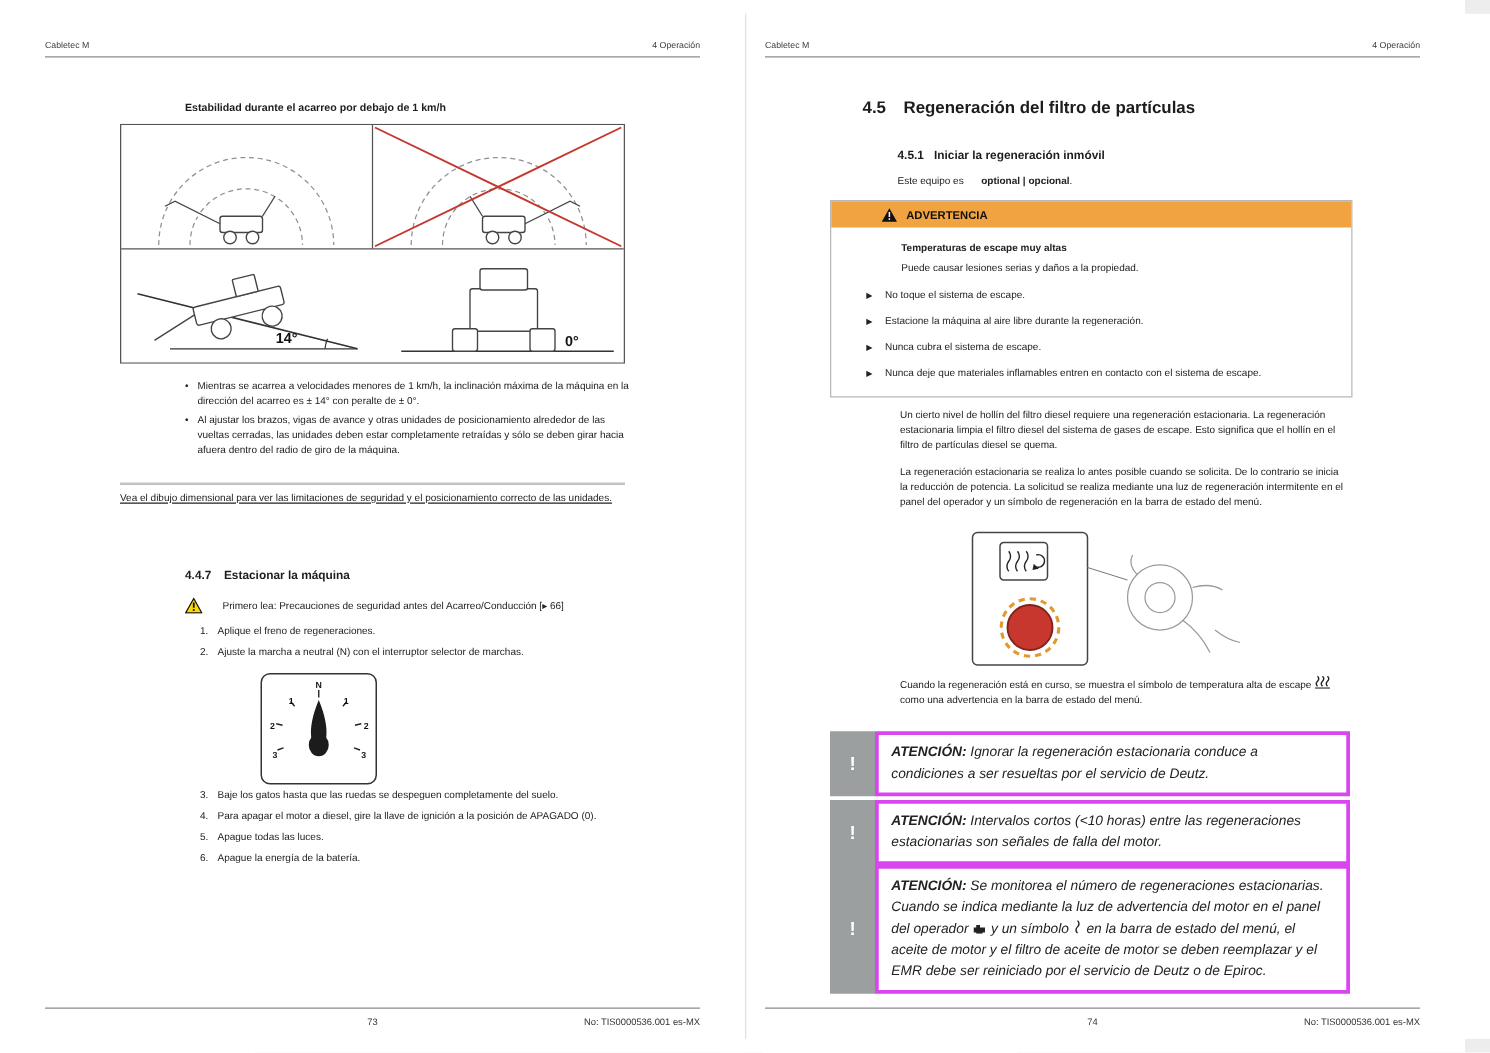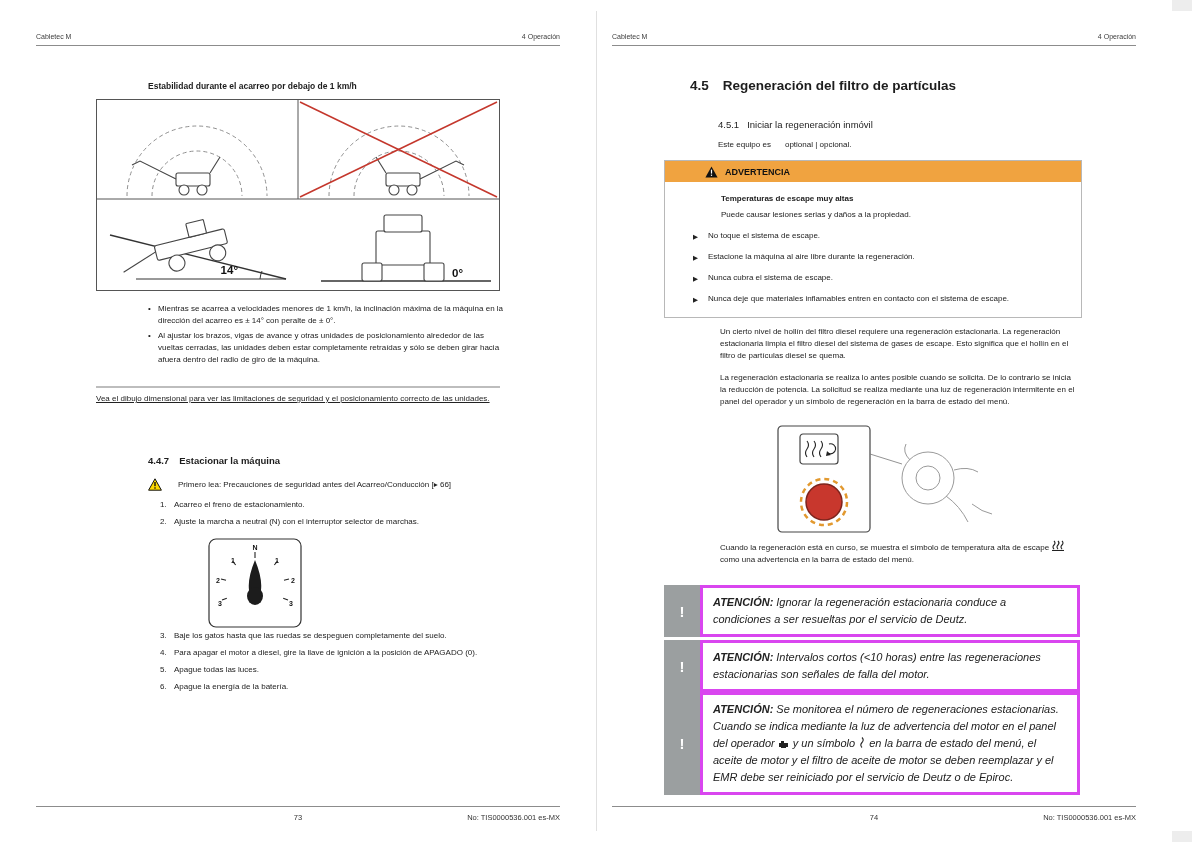--- a/index.html
+++ b/index.html
@@ -44,24 +44,24 @@
   svg text{font-family:"Liberation Sans",sans-serif;}
   .ln{stroke:#555;stroke-width:1;fill:none;}
   .mach{stroke:#444;stroke-width:1.1;fill:#fff;}
   .arc{stroke:#909090;stroke-width:1;fill:none;stroke-dasharray:4 3;}
   .redx{stroke:#C4372C;stroke-width:1.5;}
   .angle-label{font-size:11.5px;font-weight:bold;fill:#111;}
   .gear-label{font-size:7px;font-weight:bold;fill:#111;}
   
   .title45{left:114px;top:78px;font-size:13.5px;font-weight:bold;display:flex;}
   .title45 .no{margin-right:14px;}
-  .sub451{left:142px;top:119px;font-size:9.5px;font-weight:normal;display:flex;}
+  .sub451{left:142px;top:119px;font-size:9.5px;font-weight:bold;display:flex;}
   .sub451 .no{margin-right:8px;}
   .equip{left:142px;top:139px;}
-  .equip .b{font-weight:normal;margin-left:3px;padding-left:11px;}
+  .equip .b{font-weight:bold;margin-left:3px;padding-left:11px;}
   .warn-box{left:88px;top:160px;width:416px;border:1px solid #b8b8b8;background:#fff;}
   .warn-head{background:#F0A340;height:21px;display:flex;align-items:center;padding-left:40px;}
   .warn-label{font-weight:bold;font-size:9px;margin-left:7px;color:#111;}
   .warn-body{padding:11px 16px 3px 56px;}
   .warn-title{font-size:8px;font-weight:bold;margin-bottom:4px;}
   .warn-text{margin-bottom:9px;}
   .witem{display:flex;margin:0 0 9px -28px;}
   .witem::before{content:"▶";flex:none;width:15px;font-size:6.5px;padding-top:2px;}
   .para1{left:144px;top:326px;width:358px;}
   .para2{left:144px;top:372px;width:358px;}
@@ -159,21 +159,21 @@
       <polygon points="7,0.8 13.4,12.2 0.6,12.2" fill="#FFD900" stroke="#111" stroke-width="1"></polygon>
       <rect x="6.3" y="4" width="1.4" height="4.2" fill="#111"></rect>
       <rect x="6.3" y="9.3" width="1.4" height="1.4" fill="#111"></rect>
     </svg>
     <span>Primero lea: Precauciones de seguridad antes del Acarreo/Conducción [▸ 66]</span>
   </div>
 
   <div class="abs steps t8">
     <div class="step">
         <span class="num">1.</span>
-        <span>Acarreo el freno de estacionamiento.</span>
+        <span>Aplique el freno de regeneraciones.</span>
       </div>
     <div class="step">
         <span class="num">2.</span>
         <span>Ajuste la marcha a neutral (N) con el interruptor selector de marchas.</span>
       </div>
   </div>
 
   <svg class="abs gear-fig" width="94" height="90" viewBox="0 0 94 90">
     <rect x="1" y="1" width="92" height="88" rx="7" fill="#fff" stroke="#333" stroke-width="1.2"></rect>
     <line x1="47" y1="20" x2="47" y2="14" class="s2"></line>

